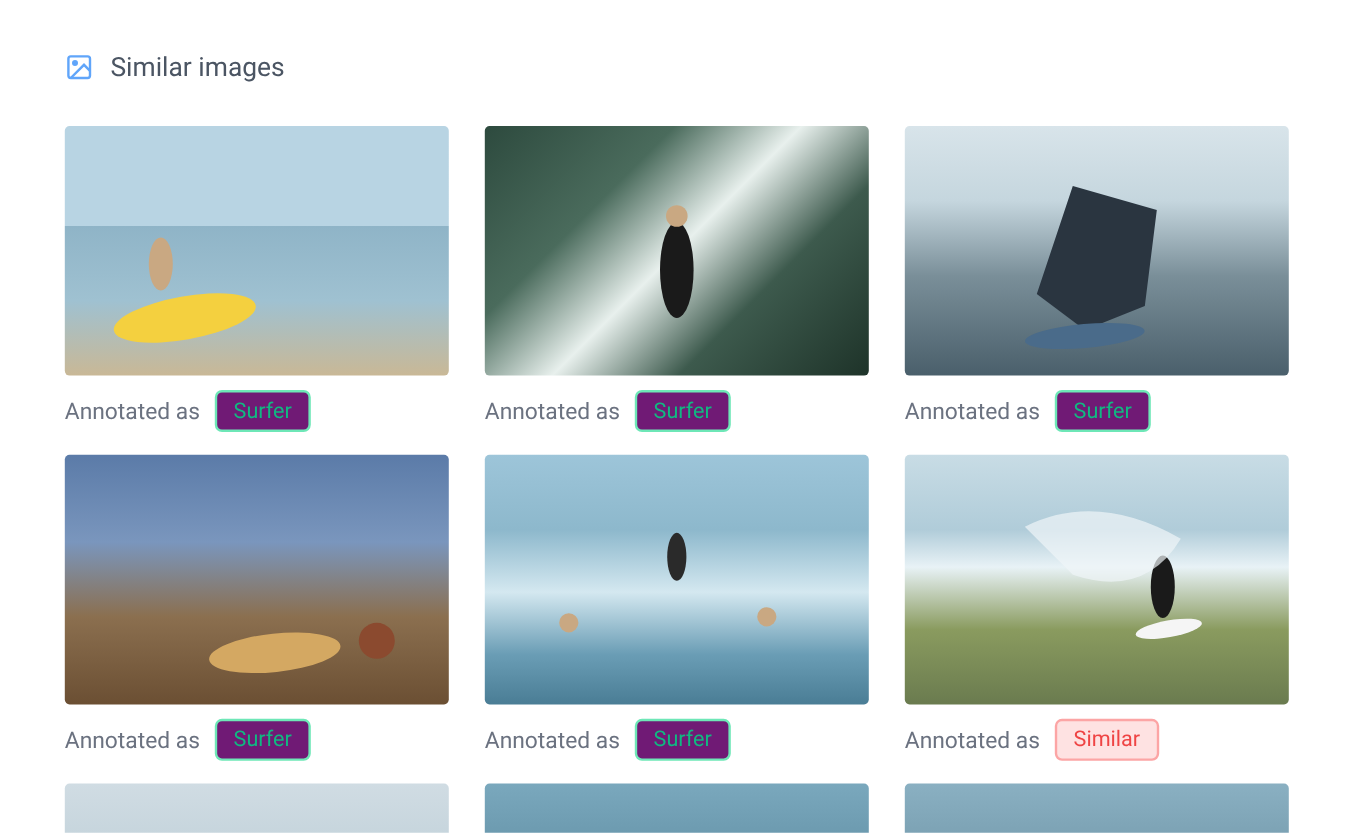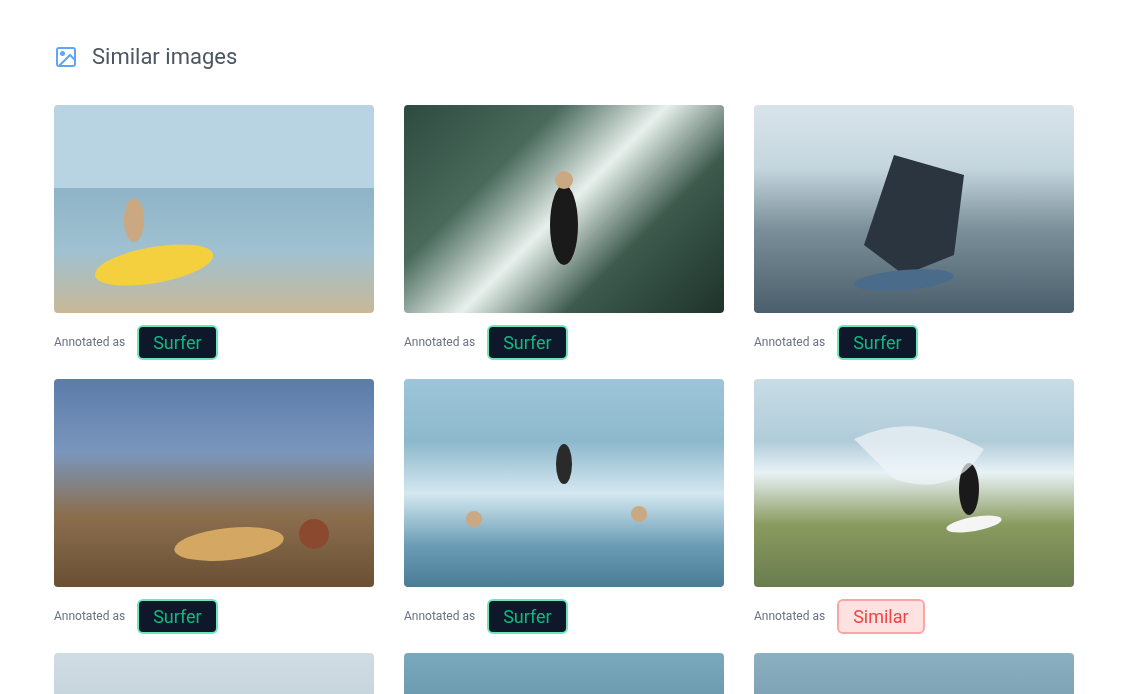--- a/index.html
+++ b/index.html
@@ -13,21 +13,20 @@
       width: 1128px;
       height: 694px;
       overflow: hidden;
       border-radius: 20px;
     }
     .container {
       padding: 44px 54px 0 54px;
     }
     .header {
       display: flex;
-      align-items: center;
       gap: 14px;
       margin-bottom: 36px;
     }
     .header-icon {
       width: 24px;
       height: 24px;
       display: flex;
       align-items: center;
       justify-content: center;
     }
@@ -55,34 +54,34 @@
       overflow: hidden;
     }
     .annotation-row {
       display: flex;
       align-items: center;
       gap: 12px;
       margin-top: 10px;
       height: 38px;
     }
     .annotated-as {
-      font-size: 12px;
+      font-size: 19px;
       color: #6b7280;
     }
     .badge {
       display: inline-flex;
       align-items: center;
       padding: 5px 14px;
       border-radius: 6px;
       font-size: 18px;
       font-weight: 400;
       border: 2px solid;
     }
     .badge-surfer {
-      background: #0f172a;
+      background: #701a75;
       border-color: #6ee7b7;
       color: #10b981;
     }
     .badge-skater {
       background: #fee2e2;
       border-color: #fca5a5;
       color: #ef4444;
     }
     
     .thumb-1 { background: linear-gradient(to bottom, #b8d4e3 0%, #b8d4e3 40%, #8fb4c7 40%, #9fc1d1 70%, #c9b896 100%); }

